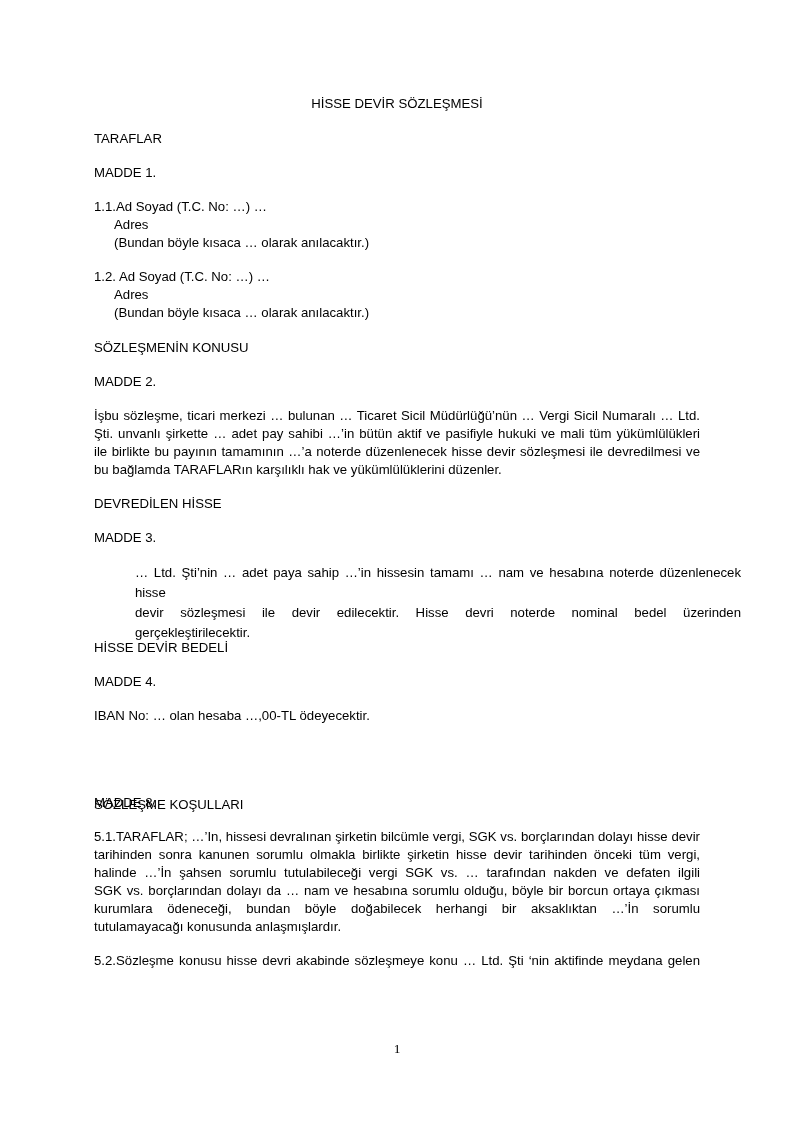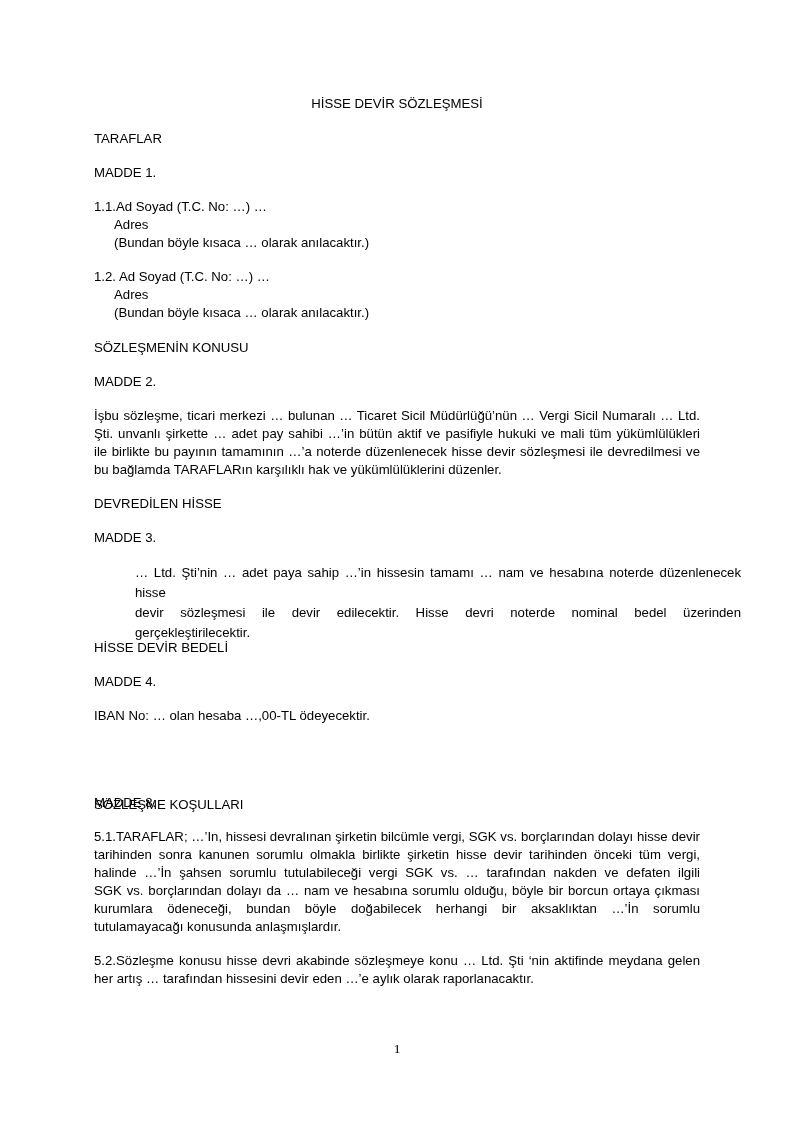--- a/index.html
+++ b/index.html
@@ -65,17 +65,16 @@
     <span class="just">5.1.TARAFLAR; …’In, hissesi devralınan şirketin bilcümle vergi, SGK vs. borçlarından dolayı hisse devir</span>
     <span class="just">tarihinden sonra kanunen sorumlu olmakla birlikte şirketin hisse devir tarihinden önceki tüm vergi,</span>
     <span class="just">halinde …’İn şahsen sorumlu tutulabileceği vergi SGK vs. … tarafından nakden ve defaten ilgili</span>
     <span class="just">SGK vs. borçlarından dolayı da … nam ve hesabına sorumlu olduğu, böyle bir borcun ortaya çıkması</span>
     <span class="just">kurumlara ödeneceği, bundan böyle doğabilecek herhangi bir aksaklıktan …’İn sorumlu</span>
     <span>tutulamayacağı konusunda anlaşmışlardır.</span>
   </div>
 
   <div class="para" style="top:952px">
     <span class="just">5.2.Sözleşme konusu hisse devri akabinde sözleşmeye konu … Ltd. Şti ‘nin aktifinde meydana gelen</span>
-    <span>her artış … tarafından hissesini devir eden …’e aylık olarak raporlanacaktır.</span>
   </div>
 
   <div class="pagenum">1</div>
 </div>
 
 </body></html>

